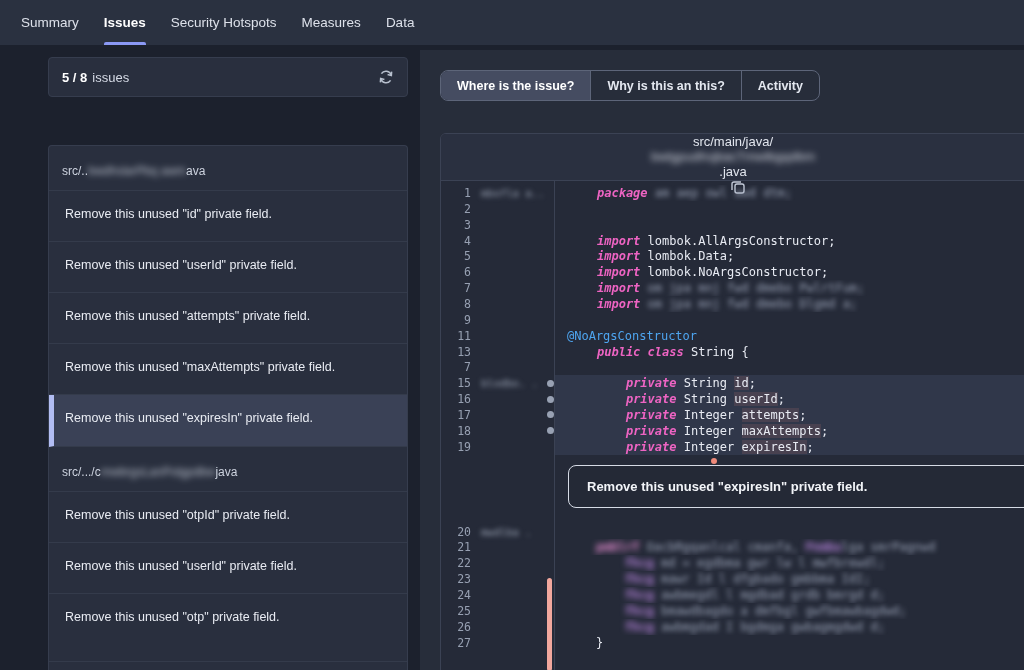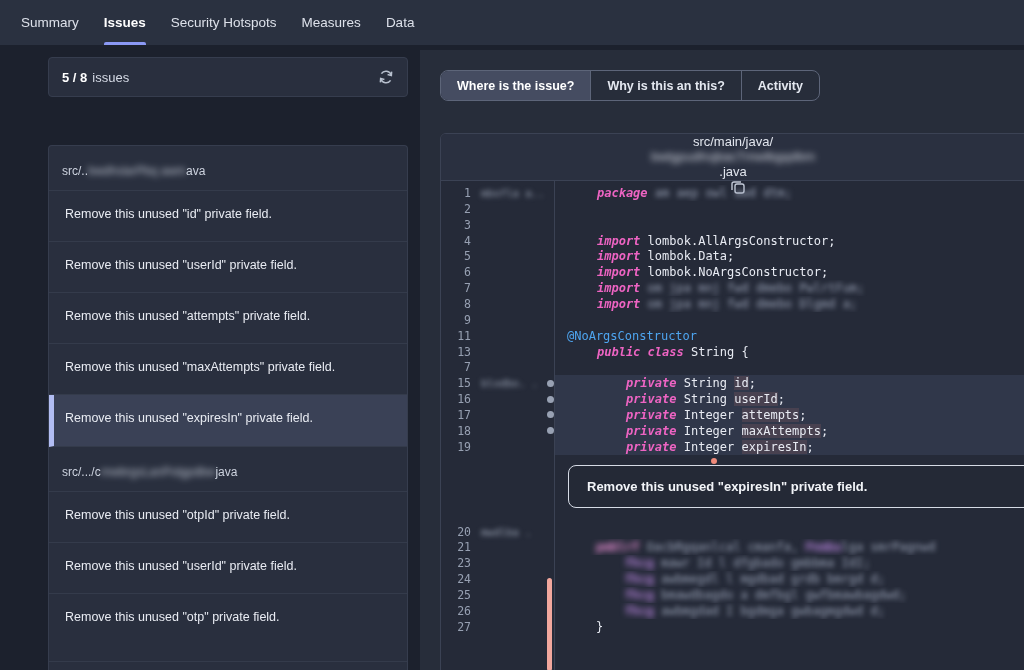--- a/index.html
+++ b/index.html
@@ -318,20 +318,26 @@
             <span class="dotslot"></span>
             <span class="code-text"></span>
           </div>
           <div class="code-line">
             <span class="ln">21</span>
             <span class="author"></span>
             <span class="dotslot"></span>
             <span class="code-text"><span class="tk-t">    </span><span class="tk-bk">pmblrf</span><span class="tk-b"> OacbRgqanlcal cmanfa, </span><span class="tk-bp">Pnmba</span><span class="tk-b">lga smrPagnwd</span></span>
           </div>
           <div class="code-line">
+            <span class="ln">22</span>
+            <span class="author"></span>
+            <span class="dotslot"></span>
+            <span class="code-text"><span class="tk-t">        </span><span class="tk-bp">fhcg</span><span class="tk-b"> md = egdbma gwr lw l mwfbrewdl;</span></span>
+          </div>
+          <div class="code-line">
             <span class="ln">23</span>
             <span class="author"></span>
             <span class="dotslot"></span>
             <span class="code-text"><span class="tk-t">        </span><span class="tk-bp">fhcg</span><span class="tk-b"> mawr Id l dfgbado gmbbma IdI;</span></span>
           </div>
           <div class="code-line">
             <span class="ln">24</span>
             <span class="author"></span>
             <span class="dotslot"></span>
             <span class="code-text"><span class="tk-t">        </span><span class="tk-bp">fhcg</span><span class="tk-b"> awbmegdl l mgdbad grdb bmrgd d;</span></span>

